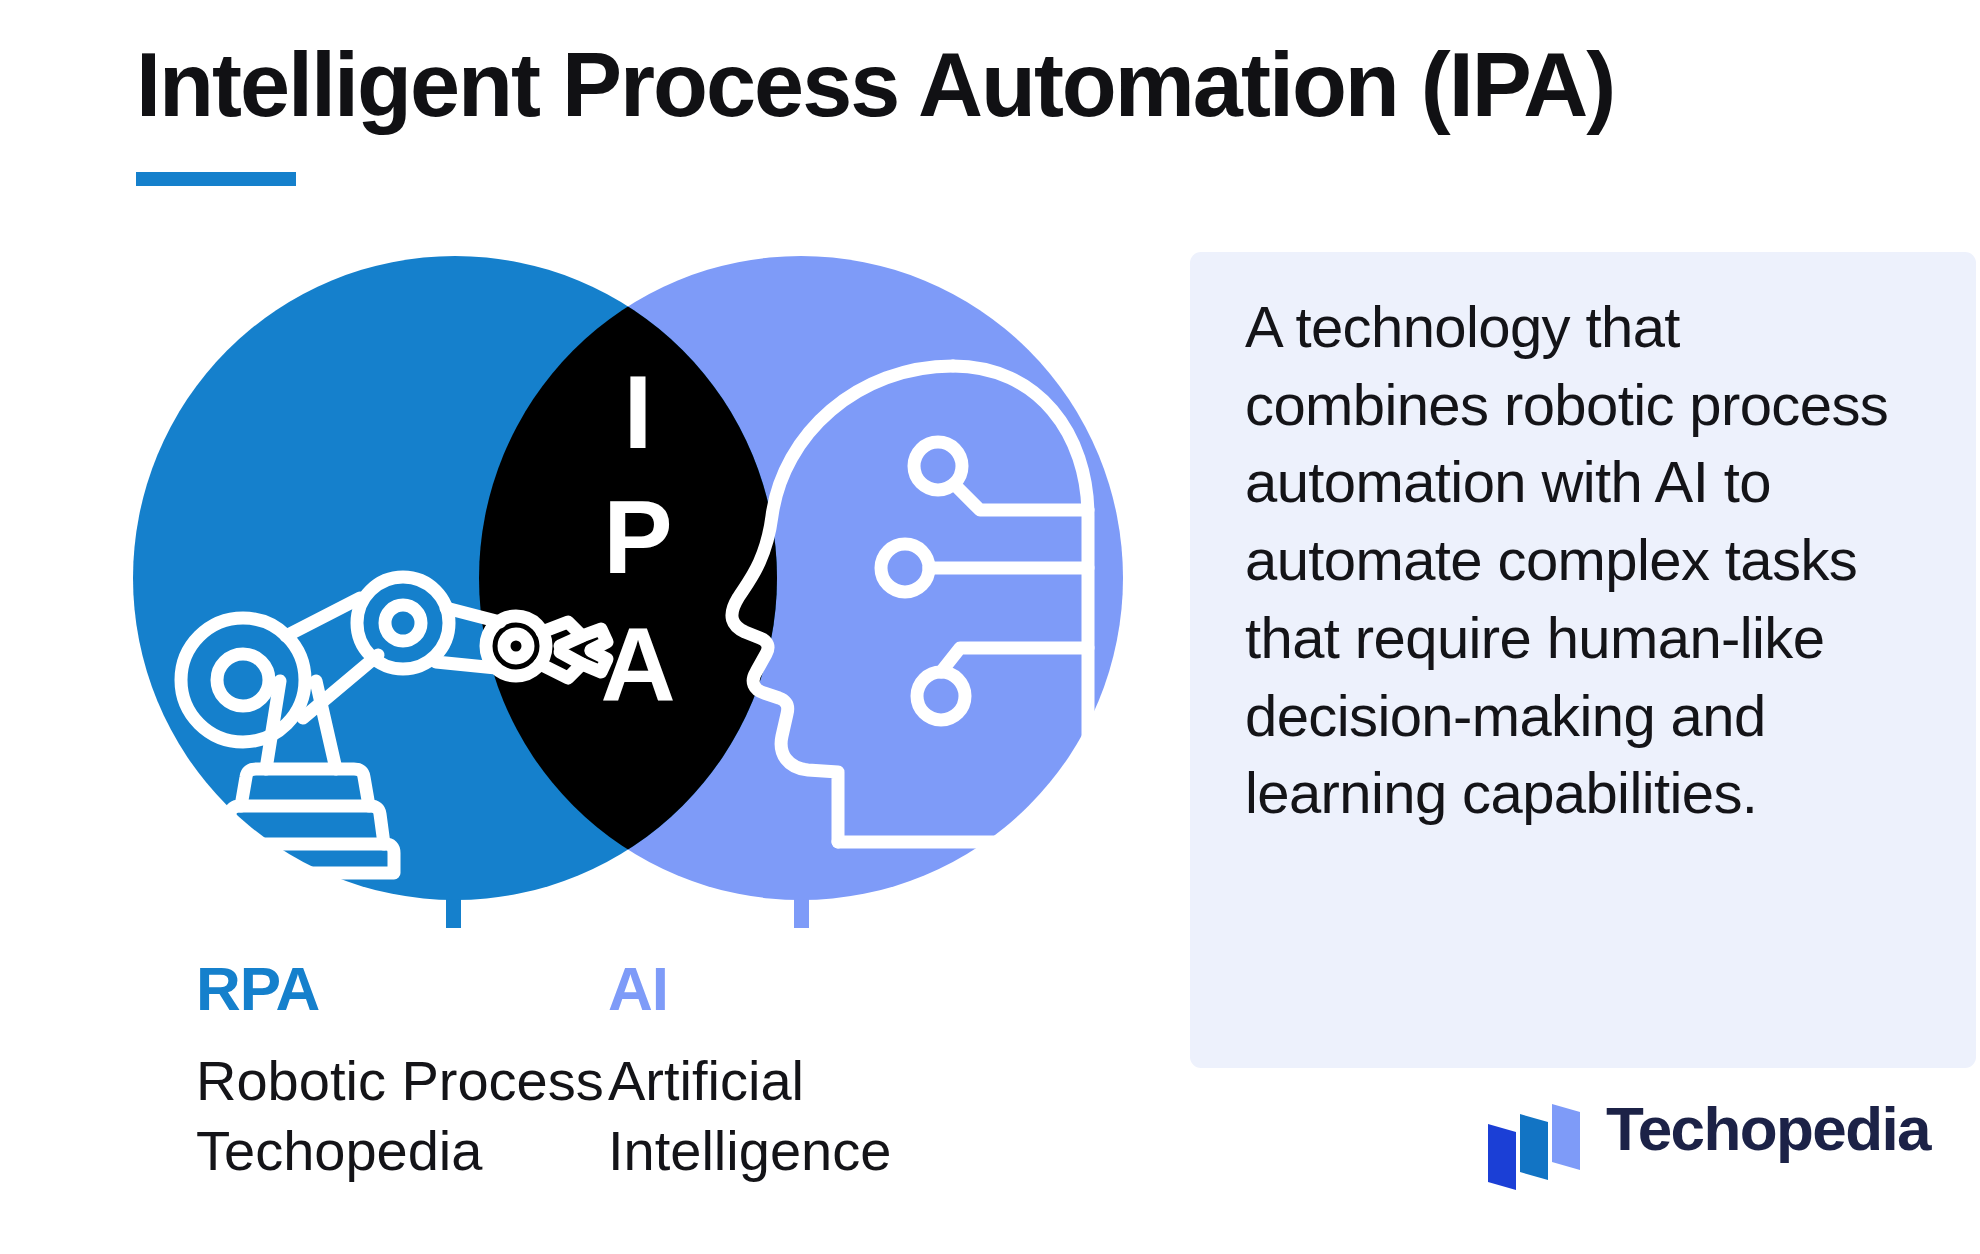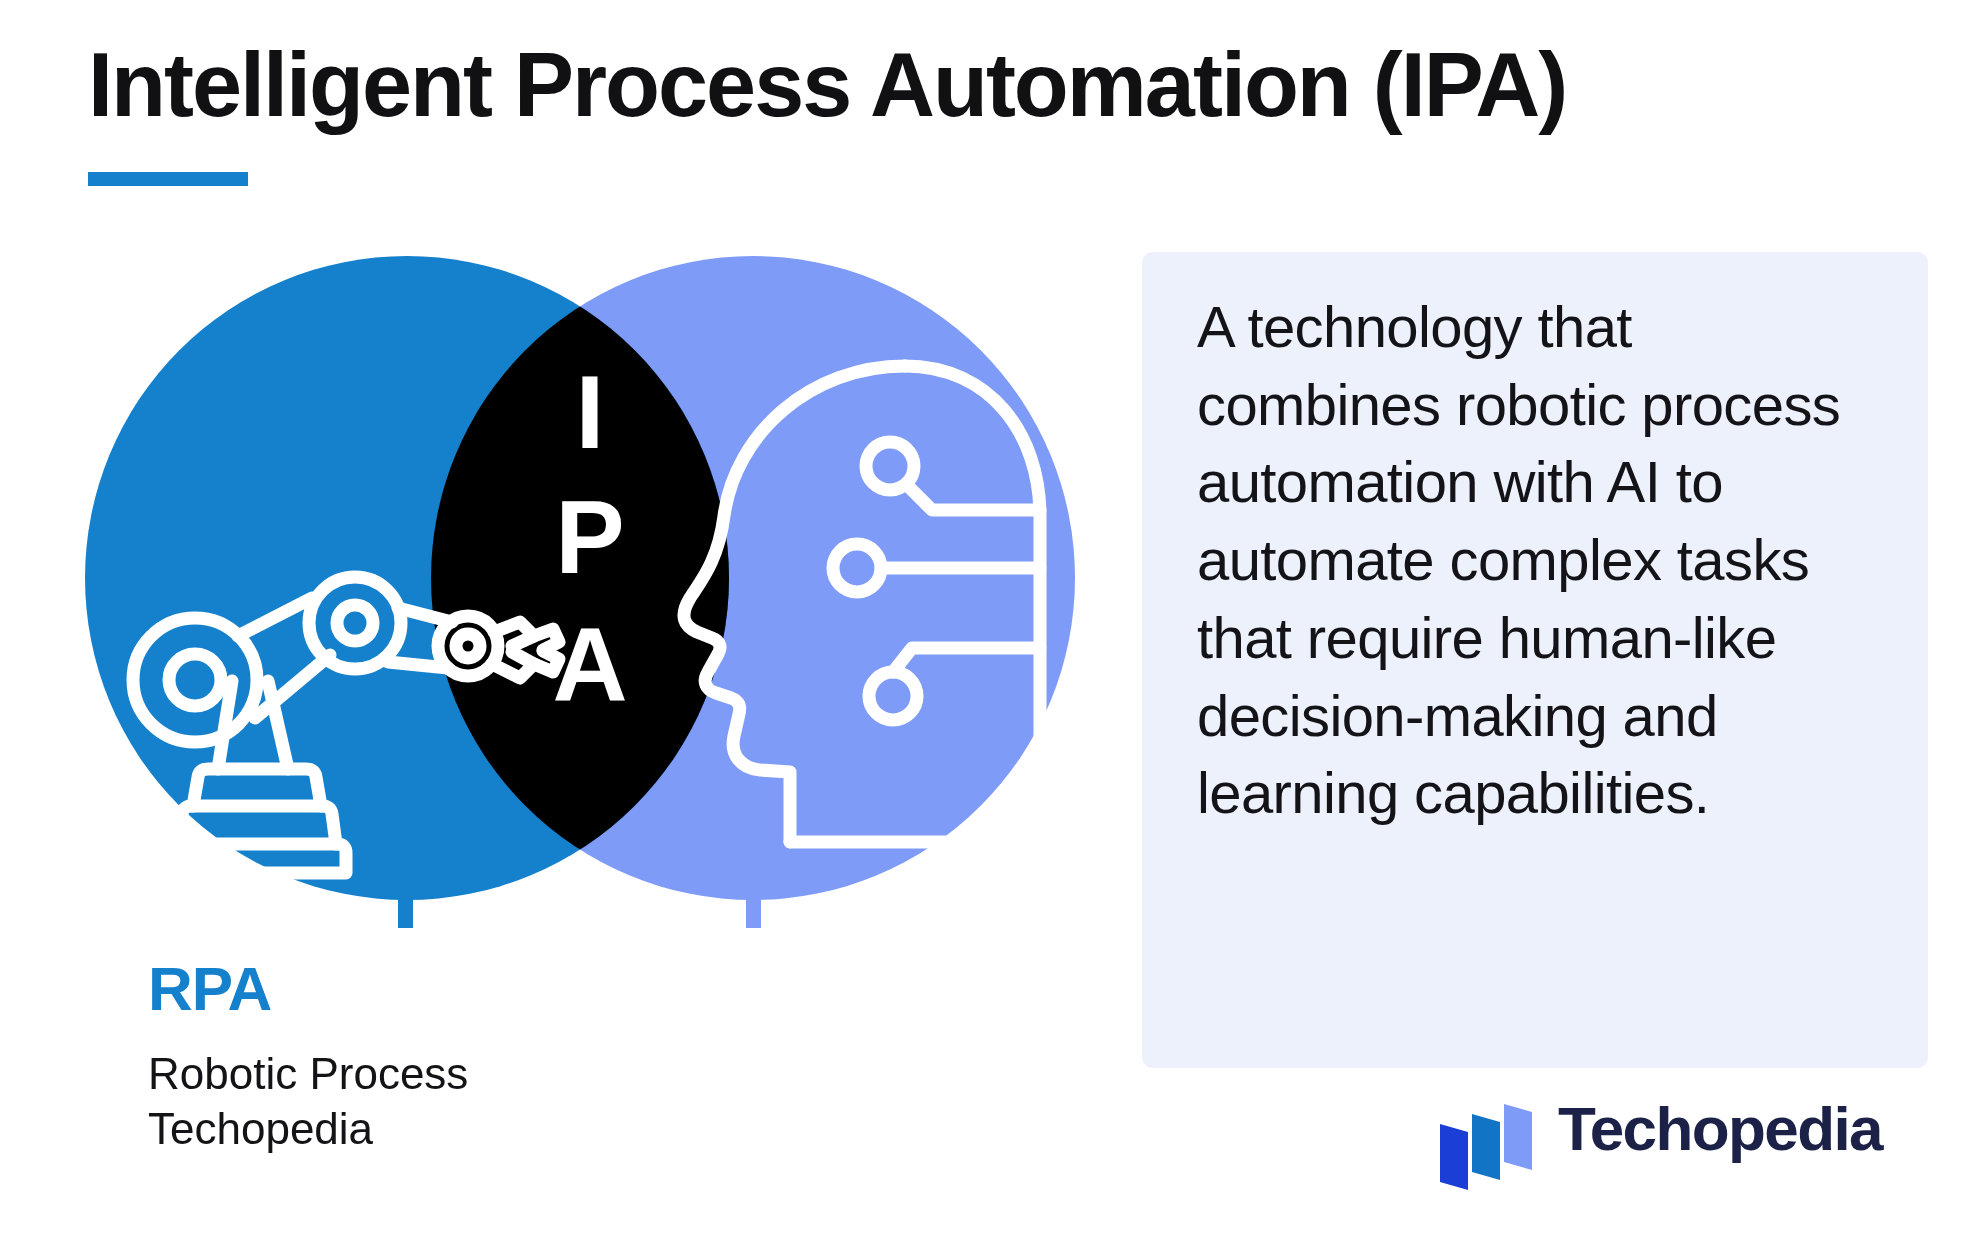--- a/index.html
+++ b/index.html
@@ -3,21 +3,21 @@
 <meta charset="utf-8">
 <style>
   html,body{margin:0;padding:0;}
   body{
     width:1980px;height:1254px;
     background:#ffffff;
     font-family:"Liberation Sans", sans-serif;
     overflow:hidden;
     position:relative;
   }
-  #root{position:absolute;inset:0;}
+  #root{position:absolute;inset:0;margin-left:48px;}
 
   
   .title-wrap{position:absolute;left:88px;top:38px;}
   .title{
     font-size:90px;
     font-weight:bold;
     color:#111114;
     letter-spacing:-2.0px;
     line-height:1.05;
     white-space:nowrap;
@@ -40,21 +40,21 @@
   .legend-col.rpa{left:148px;width:430px;}
   .legend-col.ai{left:560px;width:390px;}
   .legend-abbr{
     font-size:62px;font-weight:bold;letter-spacing:-1px;
     line-height:1;margin:0;
   }
   .legend-abbr.rpa-c{color:#1580CC;}
   .legend-abbr.ai-c{color:#7E9BF8;}
   .legend-desc{
     margin-top:26px;
-    font-size:44px;
+    font-size:56px;
     color:#141418;
     line-height:1.25;
     font-weight:normal;
   }
 
   
   .card{
     position:absolute;
     left:1142px;top:252px;
     width:786px;height:816px;
@@ -186,20 +186,27 @@
   <div class="legend">
 
     <div class="legend-col rpa">
       <div class="legend-abbr rpa-c">RPA</div>
       <div class="legend-desc">
         <div>Robotic Process</div>
         <div>Techopedia</div>
       </div>
     </div>
 
+    <div class="legend-col ai">
+      <div class="legend-abbr ai-c">AI</div>
+      <div class="legend-desc">
+        <div>Artificial</div>
+        <div>Intelligence</div>
+      </div>
+    </div>
 
   </div>
 
   <div class="card">
     <div class="card-text">A technology that combines robotic process automation with AI to automate complex tasks that require human-like decision-making and learning capabilities.</div>
   </div>
 
   <div class="logo">
     <svg class="logo-mark" viewBox="0 0 108 96" xmlns="http://www.w3.org/2000/svg">
       <path d="M72 6 L100 14 L100 72 L72 64 Z" fill="#7E9BF8"></path>

